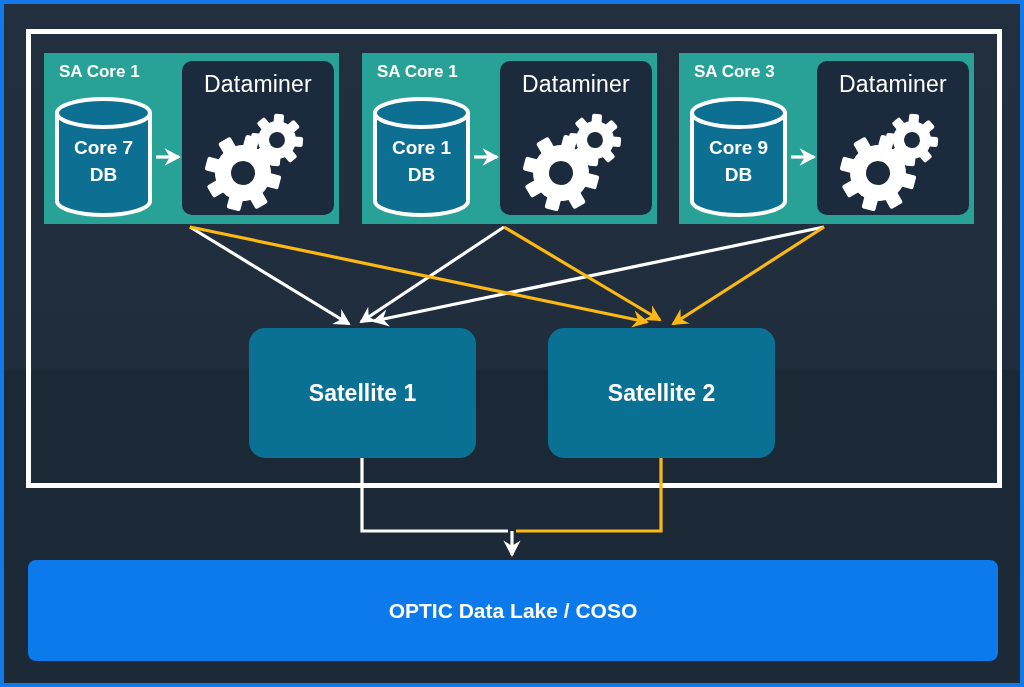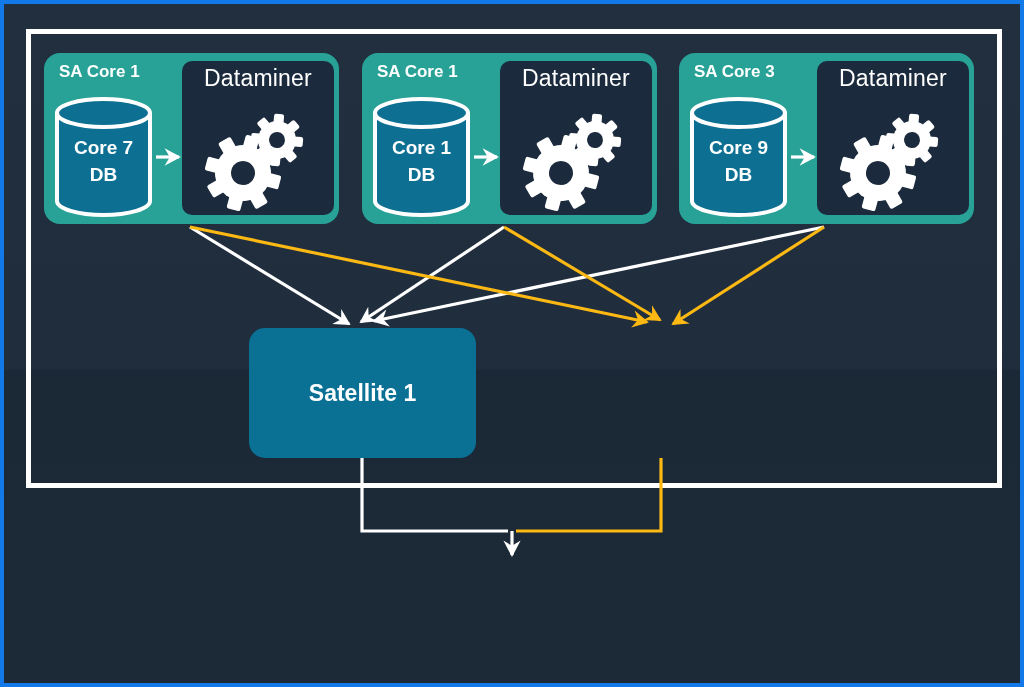--- a/index.html
+++ b/index.html
@@ -18,37 +18,37 @@
     position:relative;width:1024px;height:687px;overflow:hidden;
     border:4px solid var(--canvas-border);
     background:linear-gradient(180deg,var(--bg-top) 0%,#1f2d3d 53.6%,var(--bg-bottom) 54%,#1c2936 100%);
   }
   .frame{
     position:absolute;left:22px;top:25px;width:976px;height:459px;
     border:5px solid #fff;z-index:1;
   }
   .group{
     position:absolute;top:49px;width:295px;height:171px;
-    background:var(--teal);border-radius:16px;z-index:2;
+    background:var(--teal);border-radius:0;z-index:2;
   }
   .group-label{
     position:absolute;left:15px;top:9px;font-size:17px;font-weight:700;
   }
   .cylinder{position:absolute;left:9px;top:43px;width:101px;height:122px;}
   .cyl-svg{position:absolute;inset:0;width:100%;height:100%;}
   .cyl-shape{fill:var(--db-blue);stroke:#fff;stroke-width:4;}
   .cyl-text{
     position:absolute;left:0;top:38px;width:100%;text-align:center;
     font-size:19px;font-weight:700;line-height:27px;
   }
   .dataminer{
     position:absolute;left:138px;top:8px;width:152px;height:154px;
     background:var(--dm-navy);border-radius:10px;
   }
-  .dm-title{text-align:center;padding-top:4px;font-size:23px;font-weight:400;letter-spacing:.2px;}
+  .dm-title{text-align:center;padding-top:10px;font-size:23px;font-weight:400;letter-spacing:.2px;}
   .gears{position:absolute;inset:0;width:100%;height:100%;}
   .gear-body{fill:#fff}
   .gear-hole{fill:var(--dm-navy)}
   .satellite{
     position:absolute;top:324px;width:227px;height:130px;border-radius:16px;
     background:var(--sat-blue);display:flex;align-items:center;justify-content:center;
     font-size:23px;font-weight:700;z-index:2;
   }
   .lake{
     position:absolute;left:24px;top:556px;width:970px;height:101px;border-radius:8px;
@@ -157,21 +157,27 @@
       <svg class="gears" viewBox="0 0 152 154">
         <use href="#gear-big" transform="translate(61,112) rotate(15)"></use>
         <use href="#gear-small" transform="translate(95,79) rotate(5)"></use>
       </svg>
     </div>
   </div>
 
   <div class="satellite" style="left:245px">
     <span>Satellite 1</span>
   </div>
-
+  <div class="satellite" style="left:544px">
+    <span>Satellite 2</span>
+  </div>
+
+  <div class="lake">
+    <span>OPTIC Data Lake / COSO</span>
+  </div>
 
   <svg id="overlay" class="overlay" width="1024" height="687" viewBox="0 0 1024 687">
     <defs>
       <marker id="arrow-white" viewBox="0 0 10 10" refX="8" refY="5" markerWidth="6" markerHeight="6" orient="auto-start-reverse">
         <path d="M0.5,0.5 L9,5 L0.5,9.5 L3.2,5 Z" fill="#ffffff"></path>
       </marker>
       <marker id="arrow-yellow" viewBox="0 0 10 10" refX="8" refY="5" markerWidth="6" markerHeight="6" orient="auto-start-reverse">
         <path d="M0.5,0.5 L9,5 L0.5,9.5 L3.2,5 Z" fill="#fcb813"></path>
       </marker>
     </defs>

